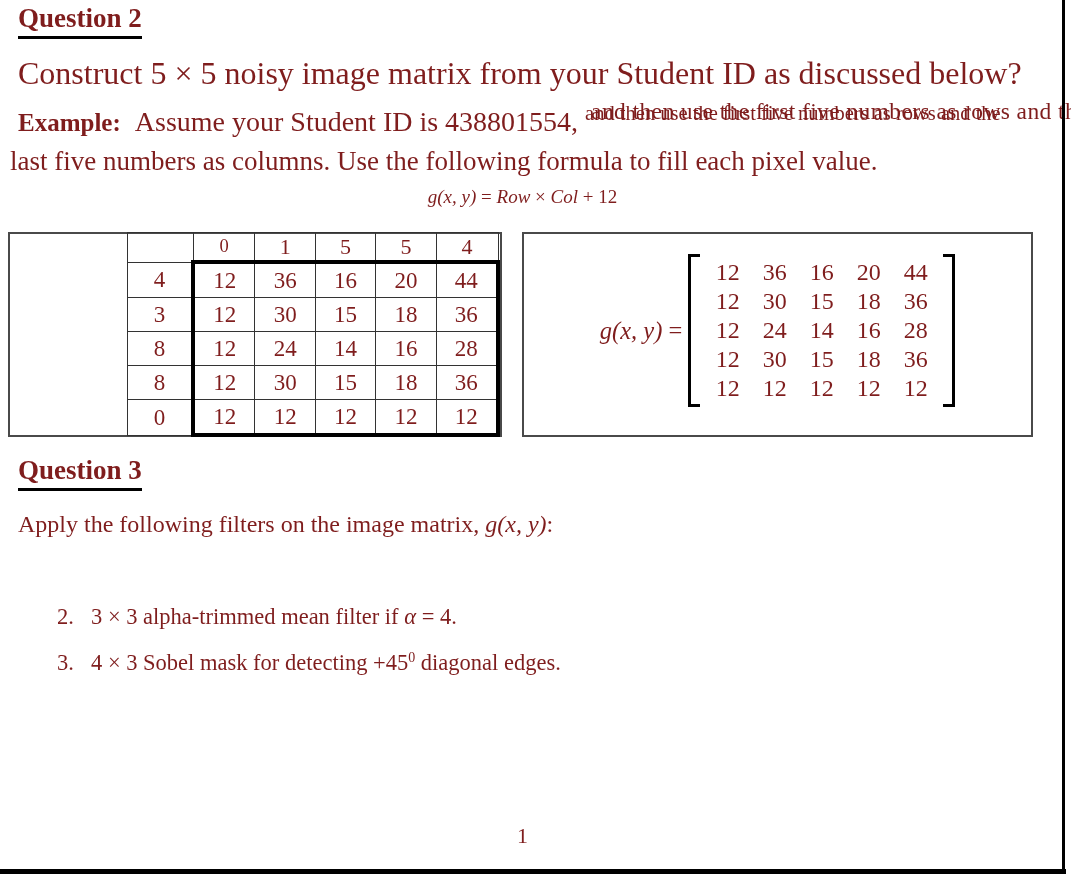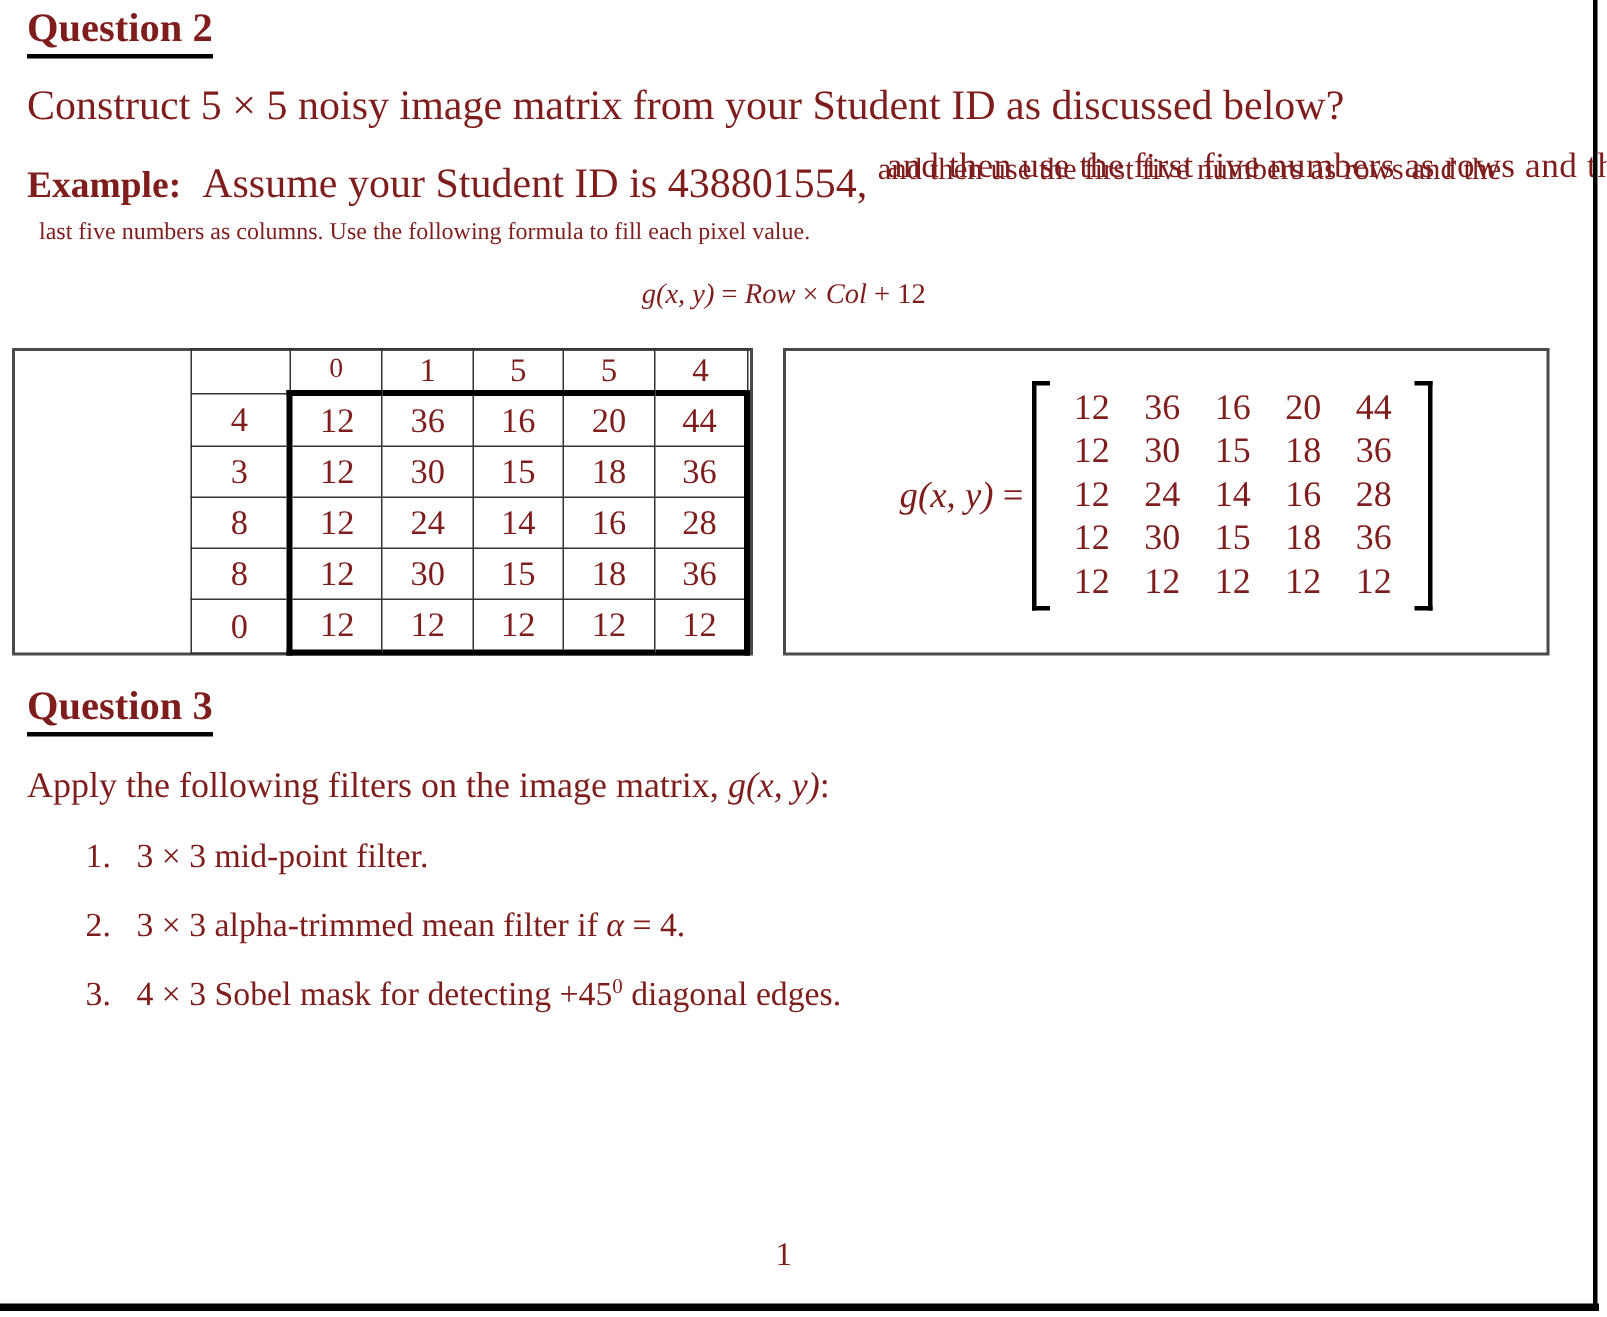--- a/index.html
+++ b/index.html
@@ -11,28 +11,28 @@
   .frame-right{position:absolute;left:1062px;top:0;width:3px;height:874px;background:#000;}
   .frame-bottom{position:absolute;left:0;top:869px;width:1066px;height:5px;background:#000;}
 
   
   .qtitle{position:absolute;left:18px;font-weight:bold;font-size:27px;line-height:1.1;}
   .qtitle .ul{display:inline-block;border-bottom:3px solid #000;padding-bottom:2px;}
   #q2-title{top:4px;}
   #q3-title{top:456px;}
 
   
-  #q2-intro{position:absolute;left:18px;top:55px;font-size:28px;white-space:nowrap;}
+  #q2-intro{position:absolute;left:18px;top:55px;font-size:32px;white-space:nowrap;}
   .example-row{position:absolute;left:18px;top:101px;width:1042px;height:36px;white-space:nowrap;}
   .ex-label{font-weight:bold;font-size:25px;margin-right:14px;}
   .ex-t1{font-size:28px;}
   .overlap{position:relative;display:inline-block;width:520px;height:30px;vertical-align:baseline;}
   .ov-a{position:absolute;left:6px;top:-3px;font-size:23.5px;letter-spacing:0.4px;white-space:nowrap;}
   .ov-b{position:absolute;left:0;top:1px;font-size:20.5px;white-space:nowrap;}
-  #q2-line2{position:absolute;left:26px;top:146px;font-size:16px;white-space:nowrap;}
+  #q2-line2{position:absolute;left:10px;top:146px;font-size:27px;white-space:nowrap;}
 
   
   #formula{position:absolute;left:0;top:186px;width:1045px;text-align:center;font-size:19px;}
   .it{font-style:italic;}
 
   
   .box{position:absolute;top:232px;height:205px;border:2px solid #4a4a4a;background:#fff;box-sizing:border-box;}
   #box-left{left:8px;width:494px;}
   #box-right{left:522px;width:511px;display:flex;align-items:center;justify-content:center;}
 
@@ -187,23 +187,20 @@
   </div>
 
   <div class="qtitle" id="q3-title">
     <span class="ul">Question 3</span>
   </div>
 
   <div id="q3-intro">
     <span>Apply the following filters on the image matrix, </span><span class="it">g(x, y)</span><span>:</span>
   </div>
 
-  <div class="li" id="li-1">
-    <span class="num">1.</span><span>3 × 3 mid-point filter.</span><span class="it"></span><sup></sup><span></span>
-  </div>
 
   <div class="li" id="li-2">
     <span class="num">2.</span><span>3 × 3 alpha-trimmed mean filter if </span><span class="it">α</span><sup></sup><span> = 4.</span>
   </div>
 
   <div class="li" id="li-3">
     <span class="num">3.</span><span>4 × 3 Sobel mask for detecting +45</span><span class="it"></span><sup>0</sup><span> diagonal edges.</span>
   </div>
 
   <div id="page-number">1</div>

